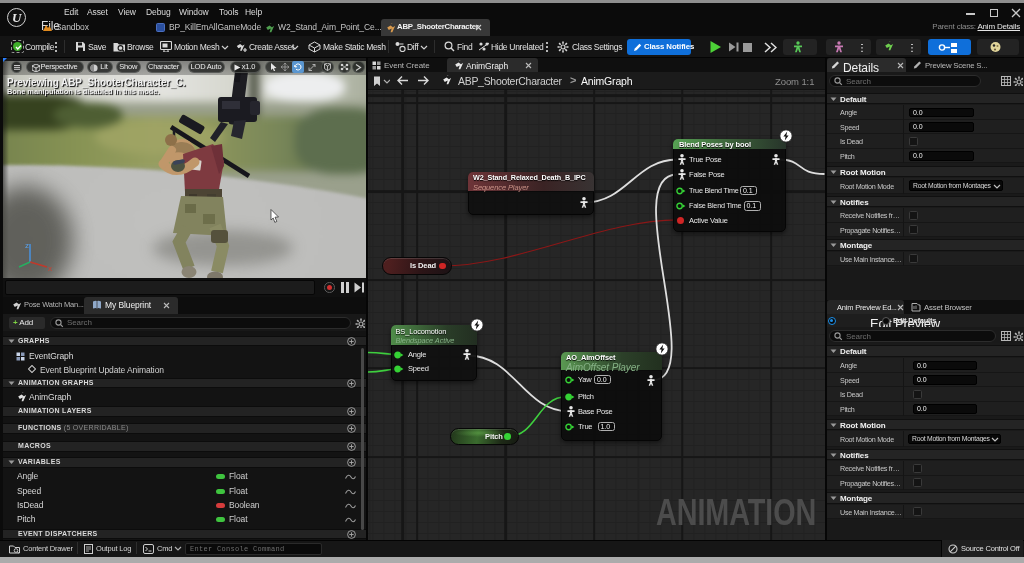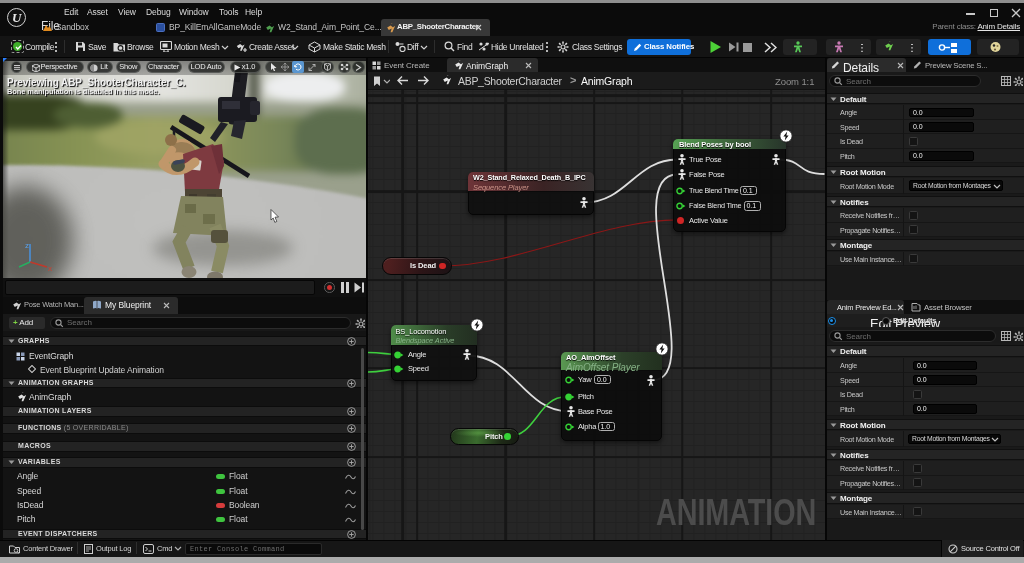--- a/index.html
+++ b/index.html
@@ -603,21 +603,21 @@
       <circle cx="4" cy="1.8" r="1.8"></circle>
       <rect x="0.2" y="4.2" width="7.6" height="1.8" rx="0.9"></rect>
       <rect x="2.9" y="4.2" width="2.2" height="3.6"></rect>
       <path d="M2.9 7.4 L1.7 10.8 L3.2 10.8 L4 8.7 L4.8 10.8 L6.3 10.8 L5.1 7.4Z"></path>
     </svg>
 <div class="a tx" style="left:210px;top:317px;font-size:7.5px;color:#e8e8e8;letter-spacing:-0.2px">Base Pose</div>
 <svg class="a" style="left:196.5px;top:332.5px" width="10" height="8">
       <circle cx="3.6" cy="4" r="2.7" fill="none" stroke="#35d235" stroke-width="1.4"></circle>
       <path d="M7 2.4 L9.4 4 L7 5.6Z" fill="#35d235"></path>
     </svg>
-<div class="a tx" style="left:210px;top:331.5px;font-size:7.5px;color:#e8e8e8;letter-spacing:-0.2px">Alpha</div>
+<div class="a tx" style="left:210px;top:331.5px;font-size:7.5px;color:#e8e8e8;letter-spacing:-0.2px">True</div>
 <div class="a" style="left:229.5px;top:331.5px;width:17px;height:9.5px;background:#0a0a0a;border:1px solid #b0b0b0;border-radius:2.5px"></div>
 <div class="a tx" style="left:232.5px;top:332.5px;font-size:7px;color:#f0f0f0;">1.0</div>
 <svg class="a" style="left:279px;top:285px" width="8" height="11" fill="#e8e8e8">
       <circle cx="4" cy="1.8" r="1.8"></circle>
       <rect x="0.2" y="4.2" width="7.6" height="1.8" rx="0.9"></rect>
       <rect x="2.9" y="4.2" width="2.2" height="3.6"></rect>
       <path d="M2.9 7.4 L1.7 10.8 L3.2 10.8 L4 8.7 L4.8 10.8 L6.3 10.8 L5.1 7.4Z"></path>
     </svg>
 <svg class="a" style="left:286.5px;top:252px" width="14" height="14">
       <circle cx="7" cy="7" r="6.2" fill="#fff" stroke="#1a1a1a" stroke-width="1"></circle>

